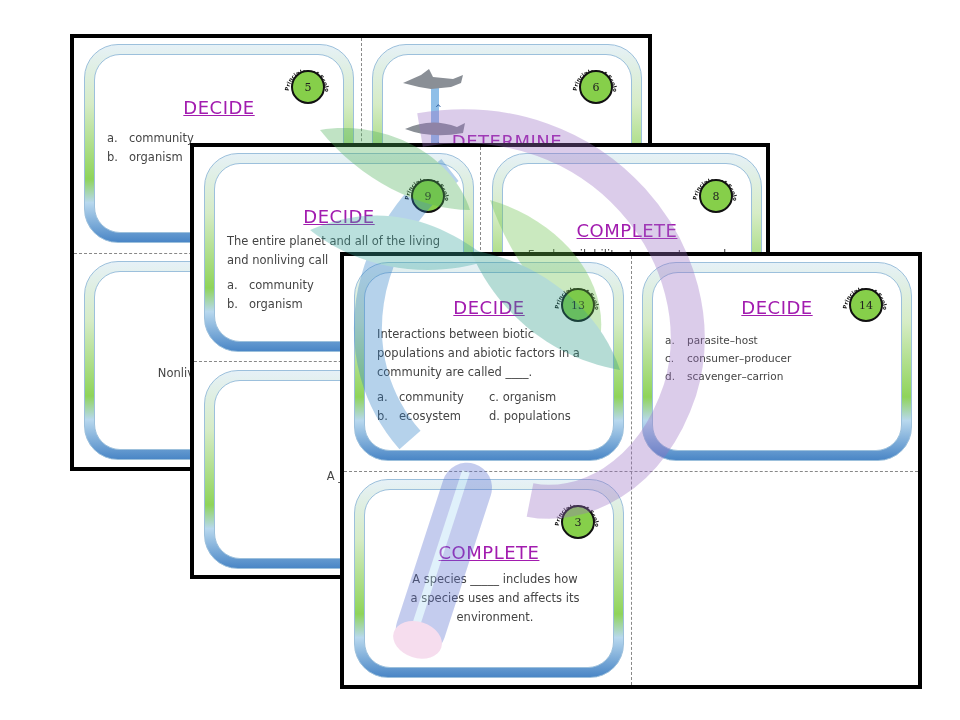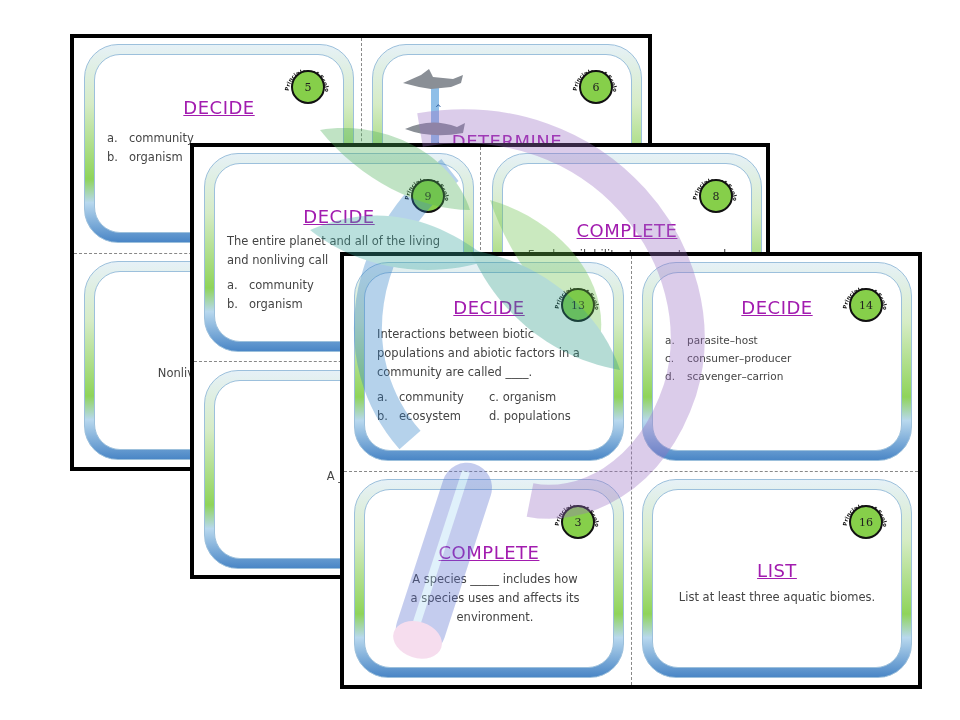--- a/index.html
+++ b/index.html
@@ -282,36 +282,20 @@
           <text font-size="5.5" font-weight="bold" fill="#111" font-family="DejaVu Sans, sans-serif"><textPath href="#arc7">Principles of Ecology</textPath></text>
         </svg>
         <div class="circle">3</div>
       </div>
       <div class="card-title" style="top:52px;">COMPLETE</div>
       <div class="card-body" style="top:80px; left:30px; right:30px;margin-left:12px;">A species _____ includes how a species uses and affects its environment.</div>
       <div class="footer">@NGS</div>
     </div>
   </div>
 
-  <div class="card pos-br">
-    <div class="inner">
-      <div class="badge">
-        <svg class="arc-text" viewBox="0 0 46 46">
-          <defs>
-              <path id="arc8" d="M6,30 A18,18 0 0 1 42,30"></path>
-            </defs>
-          <text font-size="5.5" font-weight="bold" fill="#111" font-family="DejaVu Sans, sans-serif"><textPath href="#arc8">Principles of Ecology</textPath></text>
-        </svg>
-        <div class="circle">16</div>
-      </div>
-      <div class="card-title" style="top:70px;">LIST</div>
-      <div class="card-body" style="top:98px;">List at least three aquatic biomes.</div>
-      <div class="footer">@NGS</div>
-    </div>
-  </div>
 </div>
 
 <svg class="watermark" viewBox="0 0 420 620">
 
   <path d="M120,70 C300,40 420,200 380,330 C350,420 280,450 230,440" fill="none" stroke="#9b6fc4" stroke-width="34"></path>
 
   <path d="M150,110 C60,180 40,300 110,380" fill="none" stroke="#2f7fc8" stroke-width="28"></path>
 
   <path d="M20,70 C80,60 150,90 170,150 C120,150 60,120 20,70 Z" fill="#4db05a"></path>
   <path d="M10,170 C80,140 140,160 190,200 C130,220 60,210 10,170 Z" fill="#3da8a0"></path>

